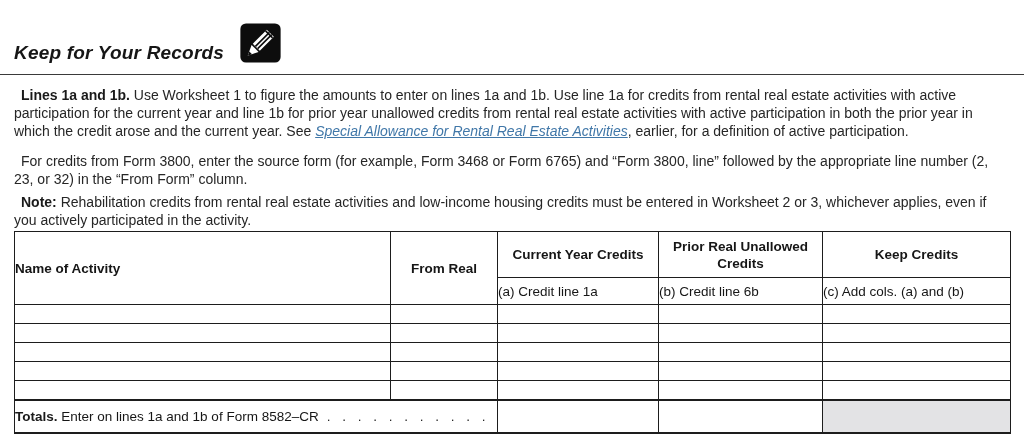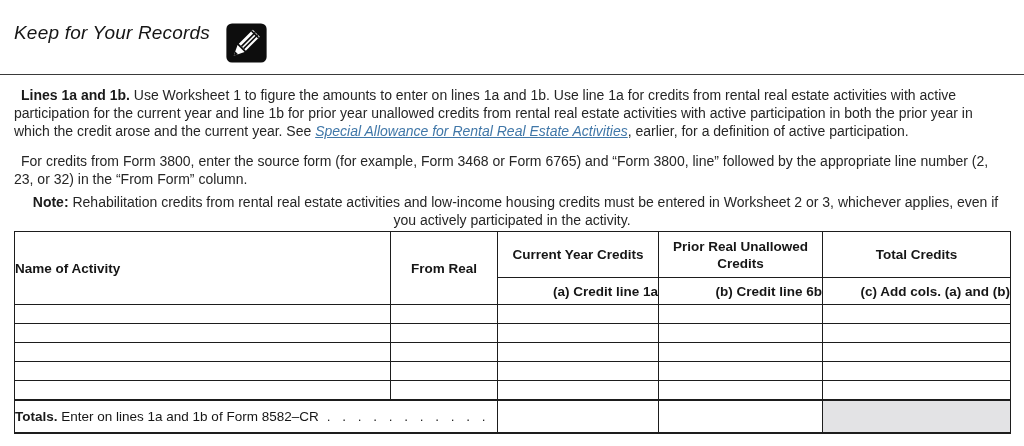--- a/index.html
+++ b/index.html
@@ -21,22 +21,23 @@
     justify-content: space-between;
   }
   .ws-title {
     font-size: 19px;
     font-weight: bold;
     color: #161616;
     letter-spacing: 0.2px;
   }
   .ws-keep {
     display: flex;
-    align-items: flex-start;
+    align-items: flex-end;
     gap: 14px;
+    font-weight: bold;
   }
   .ws-keep-text {
     font-size: 19px;
     font-style: italic;
     color: #161616;
     letter-spacing: 0.2px;
   }
   .pencil-badge { width: 45px; height: 42px; display: block; }
 
   .title-rule {
@@ -48,21 +49,21 @@
   
   .para {
     font-size: 14px;
     line-height: 18px;
     text-indent: 7px;
     color: #262626;
   }
   .p1 { margin-top: 11px; }
   .p2 { margin-top: 12px; }
   .p3 { margin-top: 6px; }
-  .p-note { margin-top: 5px; text-align: center; }
+  .p-note { margin-top: 5px; }
   .bold { font-weight: bold; color: #1a1a1a; }
   a.doc-link {
     color: #4077a8;
     font-style: italic;
     text-decoration: underline;
     cursor: pointer;
   }
 
   
   table.worksheet {
@@ -89,21 +90,21 @@
   tr.entry-row    { height: 19px; }
   tr.totals-row   { height: 33px; }
 
   th.h-name {
     text-align: left;
     padding-left: 8px;
     font-size: 14px;
     font-weight: bold;
   }
   th.h-center { text-align: center; font-weight: bold; line-height: 17px; padding: 0 14px; }
-  tr.sub-row th { font-weight: bold; text-align: right; }
+  tr.sub-row th { font-weight: normal; text-align: left; }
 
   tr.entry-row td { background: #fff; }
 
   tr.totals-row td { border-top: 2px solid #1d1d1d; border-bottom: 2px solid #1d1d1d; }
   td.totals-label {
     text-align: left;
     padding-left: 8px;
     font-size: 14px;
     white-space: nowrap;
     overflow: hidden;
@@ -151,21 +152,21 @@
         <col class="c-a">
         <col class="c-b">
         <col class="c-c">
     </colgroup>
     <thead>
       <tr class="group-row">
         <th class="h-name" rowspan="2">Name of Activity</th>
         <th class="h-center" rowspan="2">From Real</th>
         <th class="h-center">Current Year Credits</th>
         <th class="h-center">Prior Real Unallowed Credits</th>
-        <th class="h-center">Total Credits</th>
+        <th class="h-center">Keep Credits</th>
       </tr>
       <tr class="sub-row">
         <th>(a) Credit line 1a</th>
         <th>(b) Credit line 6b</th>
         <th>(c) Add cols. (a) and (b)</th>
       </tr>
     </thead>
     <tbody>
 
     <tr class="entry-row">

